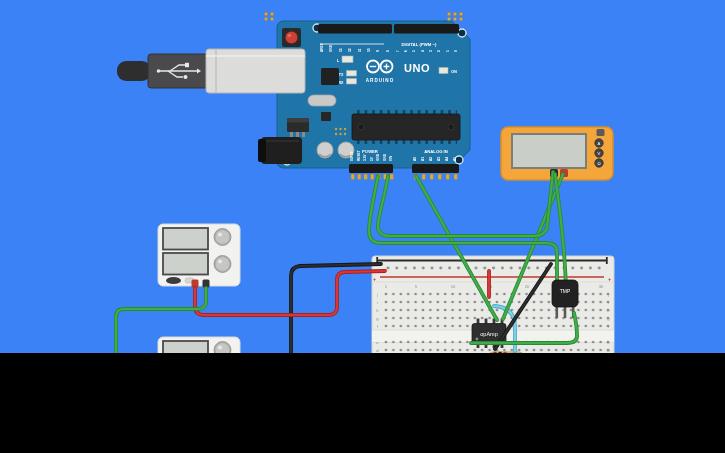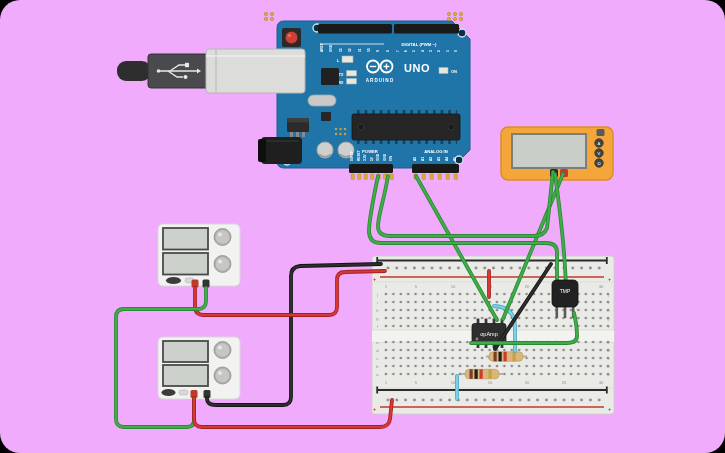--- a/index.html
+++ b/index.html
@@ -1,16 +1,16 @@
 <!DOCTYPE html>
 <html><head>
 <meta charset="utf-8">
 <style>
   html,body{margin:0;padding:0;background:#000;}
-  .canvas{position:relative;width:725px;height:453px;background:#f0abfc;overflow:hidden;border-radius:20px;}
+  .canvas{position:relative;width:725px;height:353px;background:#3b82f6;overflow:hidden;}
   svg{display:block;}
   text{font-family:"Liberation Sans","DejaVu Sans",sans-serif;}
   .silk{fill:#ffffff;font-weight:bold;}
   .pinlbl{fill:#ffffff;font-size:3.2px;font-weight:bold;}
   .bblbl{fill:#8f8f8f;font-size:4.2px;}
   .plus{fill:#c0392b;font-size:5.5px;font-weight:bold;}
 </style>
 </head>
 <body>
 

